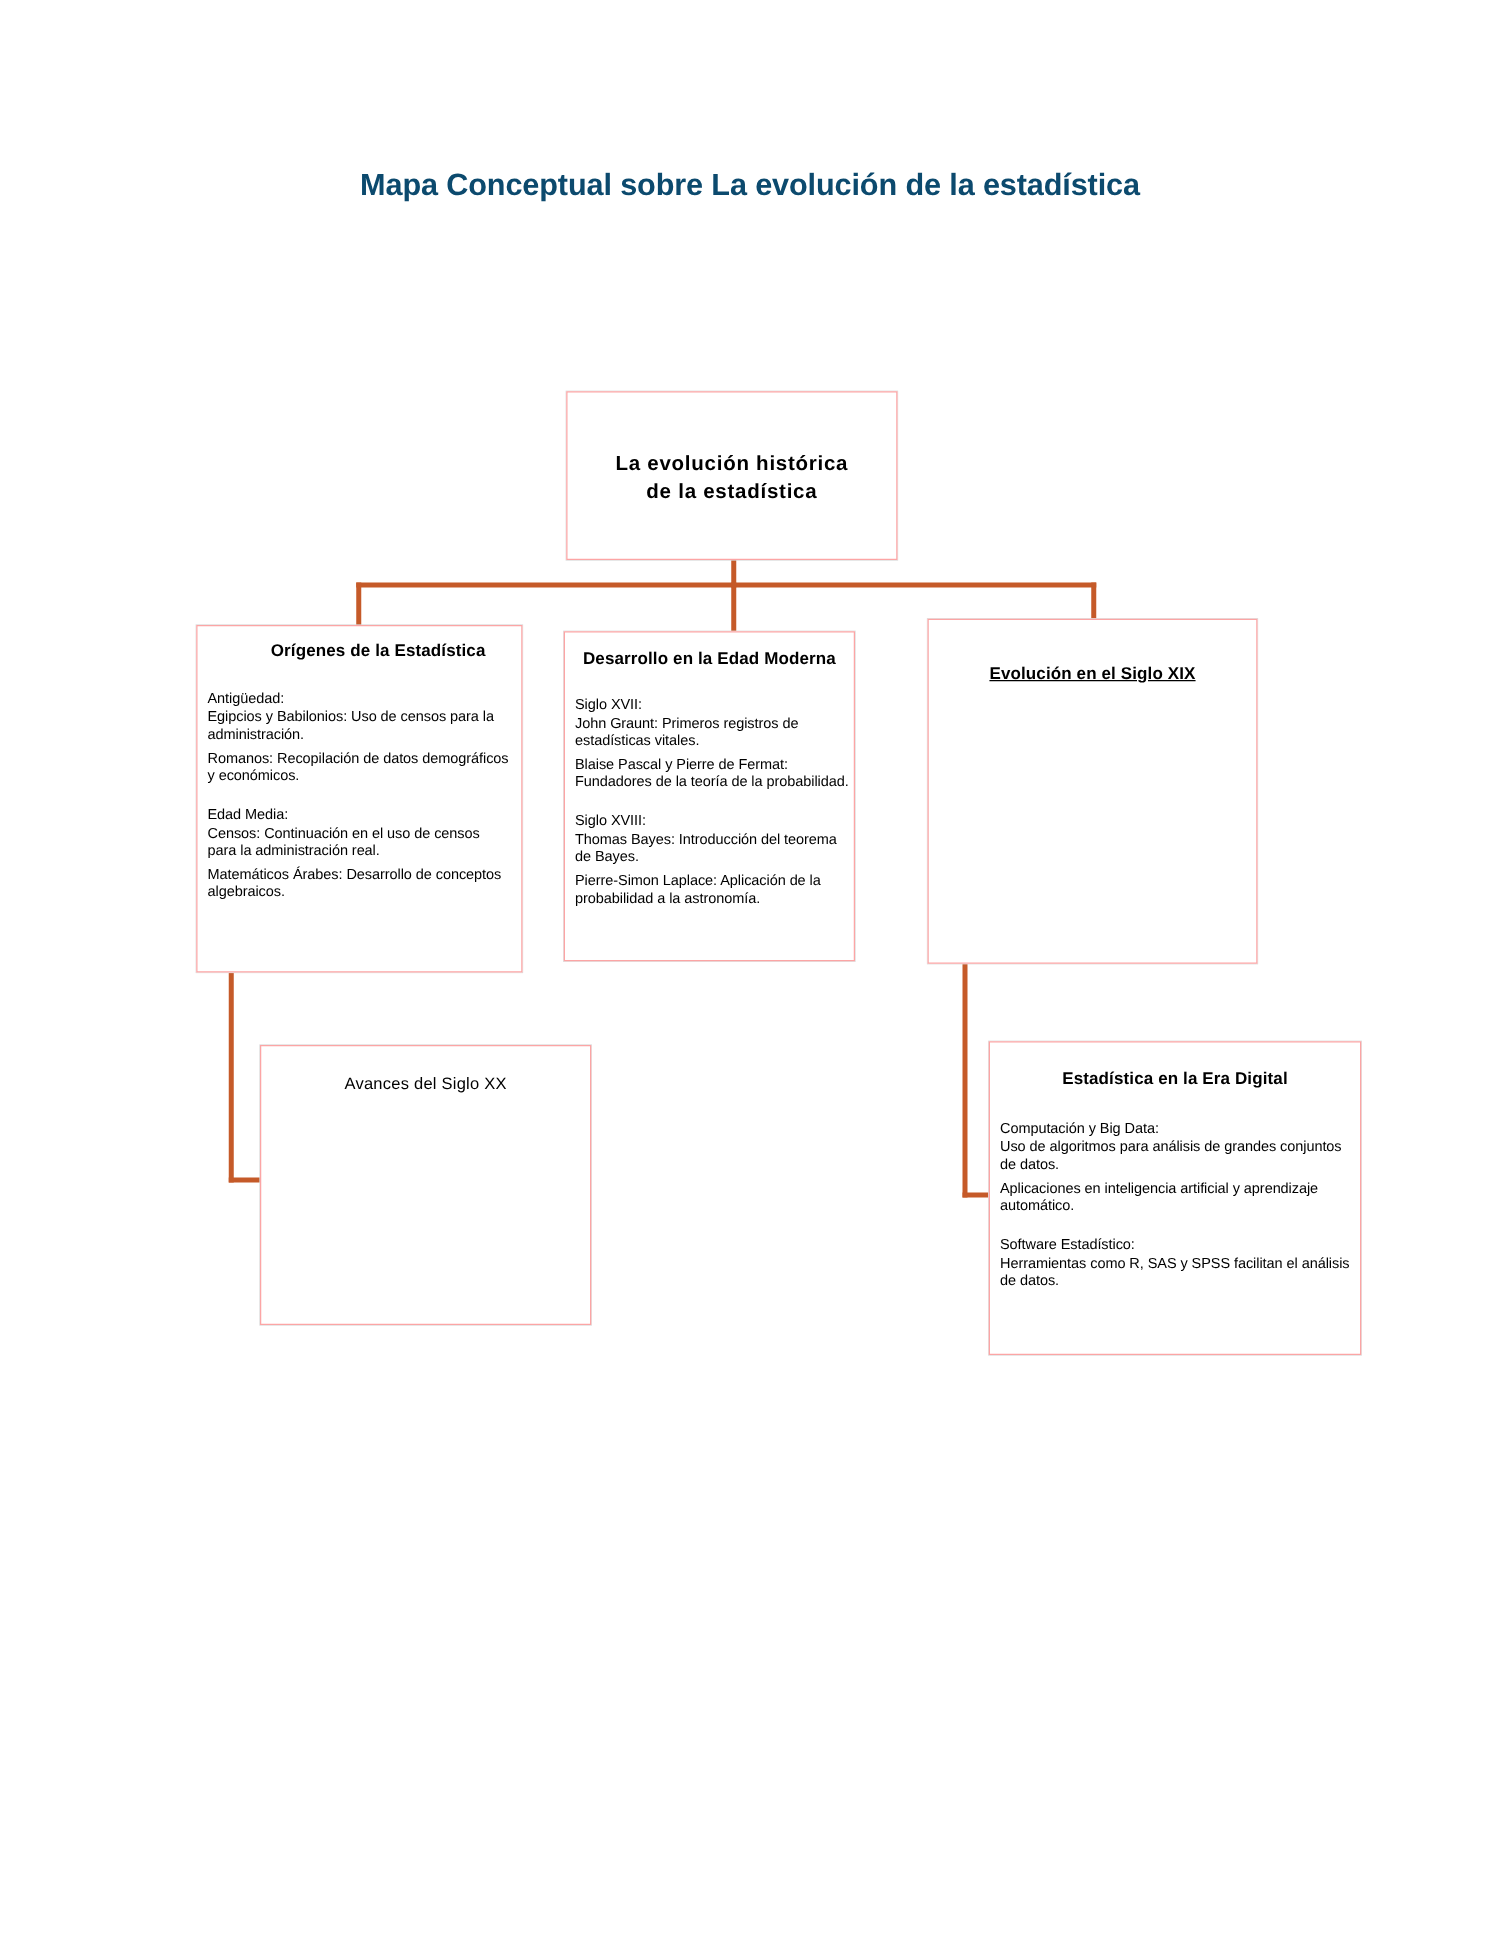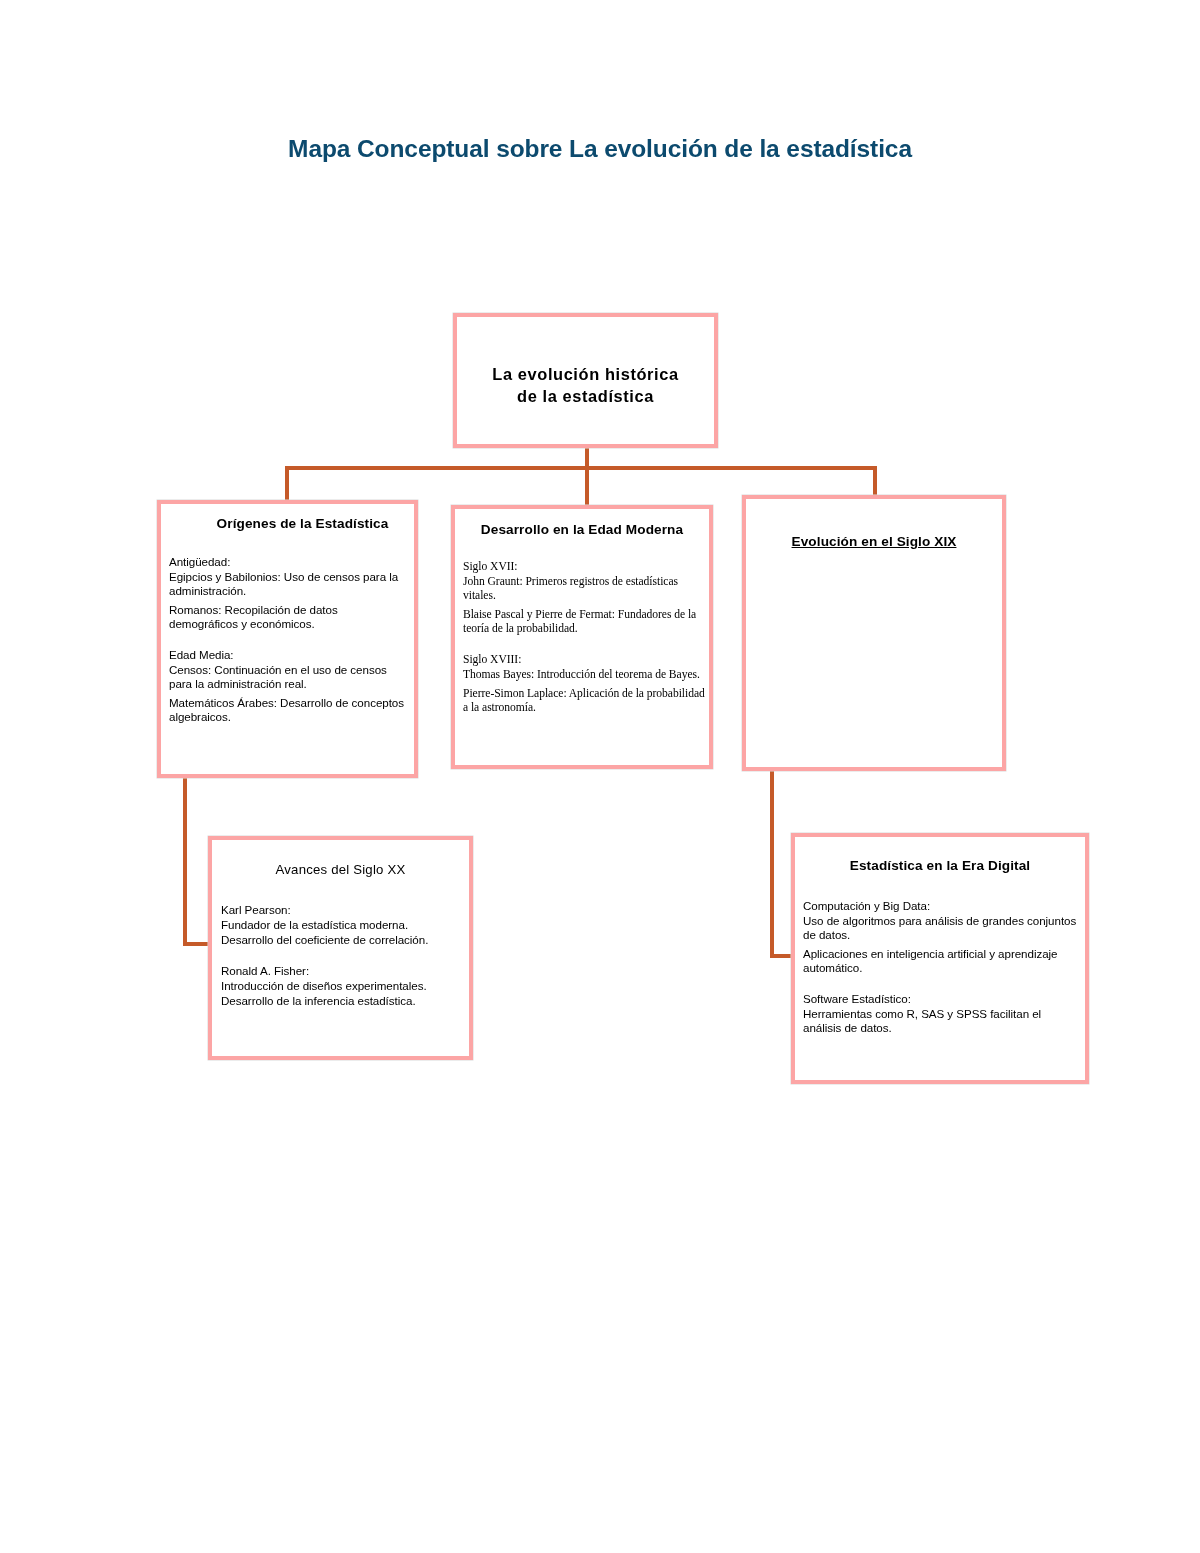--- a/index.html
+++ b/index.html
@@ -27,21 +27,21 @@
     font-weight: bold;
     letter-spacing: -0.1px;
     color: #0c4a6e;
   }
 
   
   .node {
     position: absolute;
     box-sizing: border-box;
     background: #ffffff;
-    border: 4px solid #fca5a5;
+    border: 1px solid #fca5a5;
     box-shadow: 0 0 0 0.5px #d9d9d9;
     padding: 0;
   }
   .node-title {
     text-align: center;
     font-weight: bold;
     font-size: 13.6px;
     letter-spacing: 0.1px;
     line-height: 1.3;
   }
@@ -90,25 +90,25 @@
     top: 500px;
     width: 261px;
     height: 278px;
   }
   #node-origenes .node-title { margin: 11px 0 0 0; padding-left: 30px; }
   #node-origenes .node-body  { margin: 22px 8px 0 8px; }
 
   #node-moderna {
     left: 451px;
     top: 505px;
-    width: 262px;
+    width: 233px;
     height: 264px;
   }
   #node-moderna .node-title { margin: 12px 0 0 0; }
-  #node-moderna .node-body  { margin: 21px 4px 0 8px; font-family: Liberation Serif, serif; }
+  #node-moderna .node-body  { margin: 21px 4px 0 8px; }
 
   #node-xix {
     left: 742px;
     top: 495px;
     width: 264px;
     height: 276px;
     text-decoration: underline;
   }
   #node-xix .node-title { margin: 34px 0 0 0; }
   #node-xix .node-body  { margin: 23px 8px 0 8px; }
@@ -191,28 +191,20 @@
     <p>Pierre-Simon Laplace: Aplicación de la probabilidad a la astronomía.</p>
   </div>
 </div>
 
 <div class="node" id="node-xix">
   <div class="node-title">Evolución en el Siglo XIX</div>
 </div>
 
 <div class="node" id="node-xx">
   <div class="node-title thin">Avances del Siglo XX</div>
-  <div class="node-body">
-    <p class="tight">Karl Pearson:</p>
-    <p class="tight">Fundador de la estadística moderna.</p>
-    <p class="spacer-after">Desarrollo del coeficiente de correlación.</p>
-    <p class="tight">Ronald A. Fisher:</p>
-    <p class="tight">Introducción de diseños experimentales.</p>
-    <p>Desarrollo de la inferencia estadística.</p>
-  </div>
 </div>
 
 <div class="node" id="node-digital">
   <div class="node-title">Estadística en la Era Digital</div>
   <div class="node-body">
     <p class="tight">Computación y Big Data:</p>
     <p>Uso de algoritmos para análisis de grandes conjuntos de datos.</p>
     <p class="spacer-after">Aplicaciones en inteligencia artificial y aprendizaje automático.</p>
     <p class="tight">Software Estadístico:</p>
     <p>Herramientas como R, SAS y SPSS facilitan el análisis de datos.</p>

